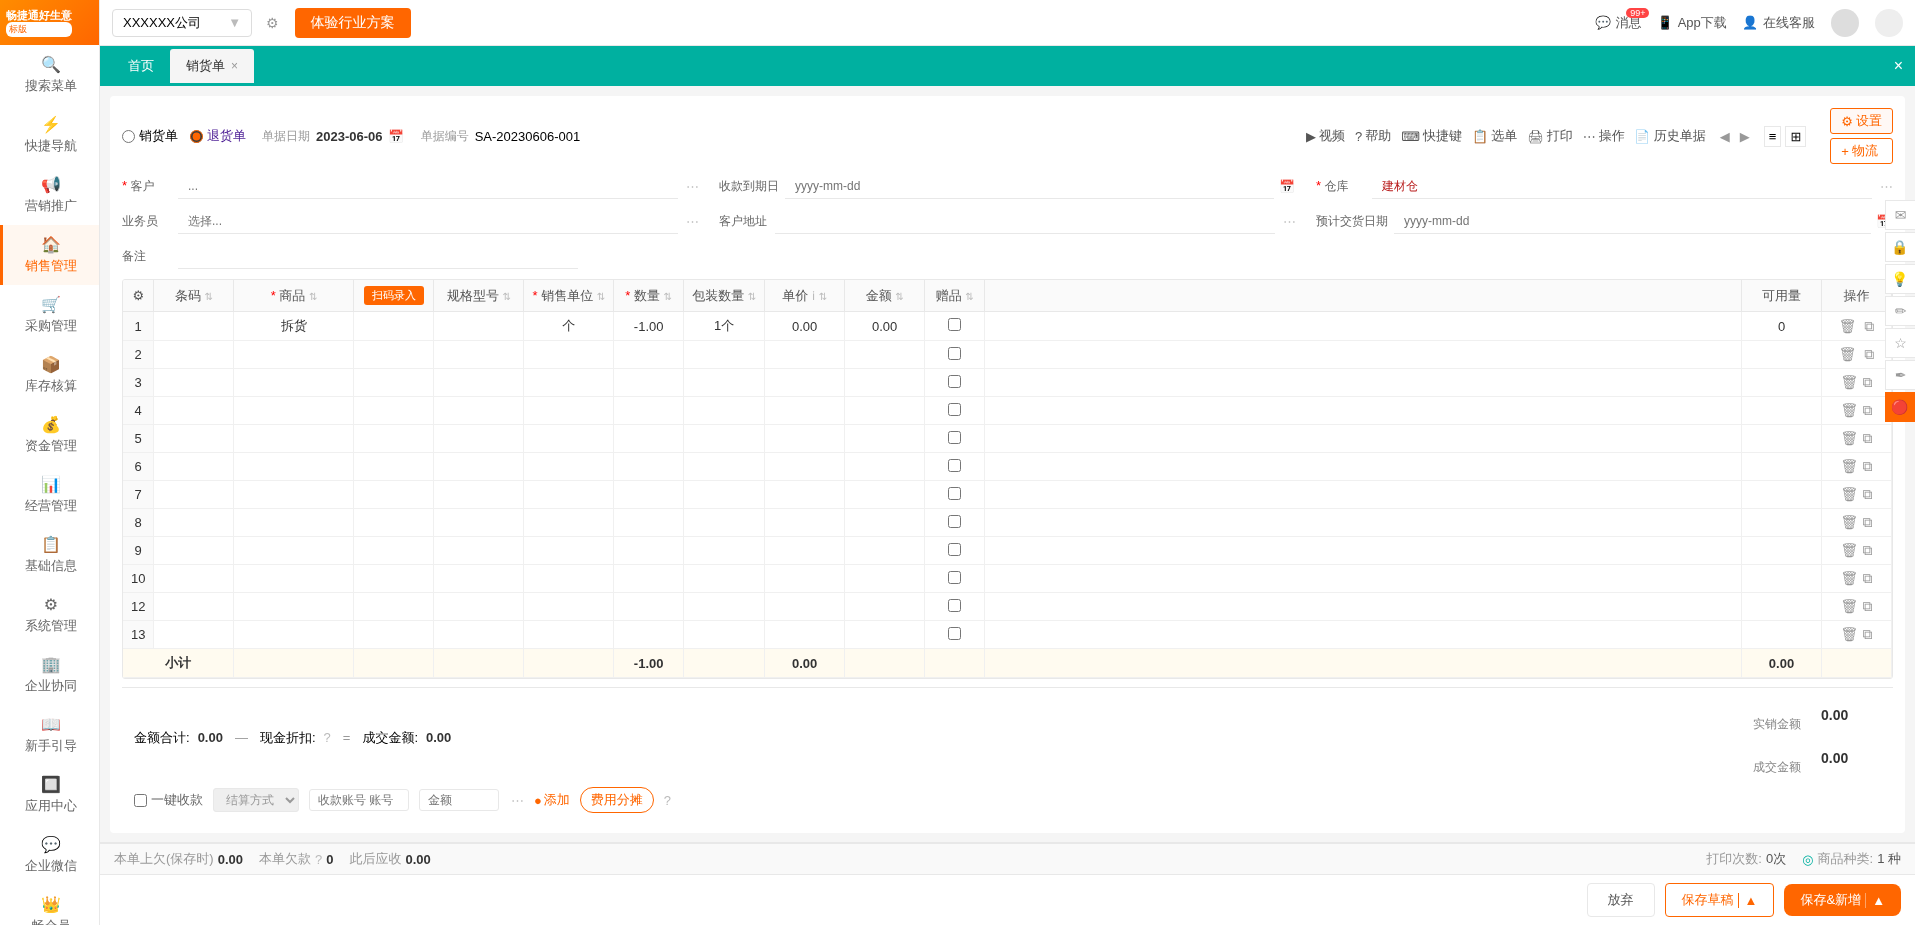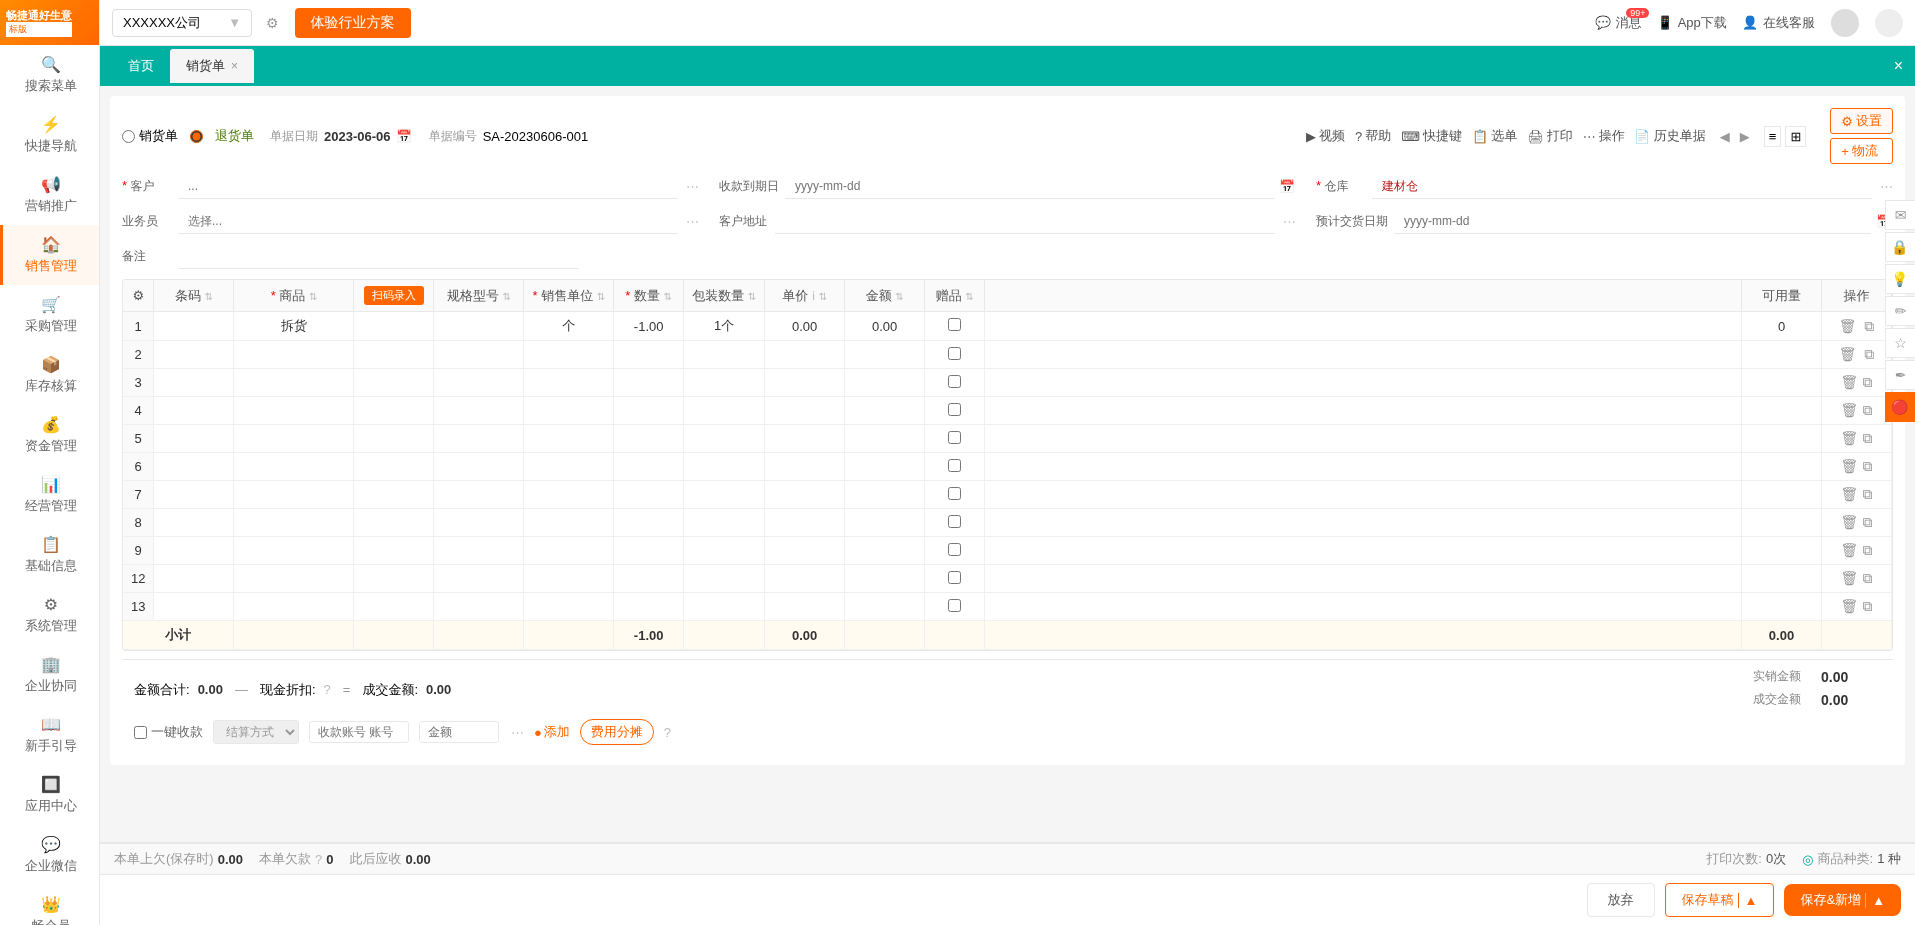--- a/index.html
+++ b/index.html
@@ -2,21 +2,21 @@
 <html><head>
   <meta charset="utf-8">
   <style>
     * { box-sizing: border-box; margin: 0; padding: 0; font-family: 'Microsoft YaHei', Arial, sans-serif; font-size: 13px; }
     body { background: #f0f2f5; display: flex; height: 925px; overflow: hidden; }
 
     
     .sidebar { width: 100px; background: #fff; display: flex; flex-direction: column; border-right: 1px solid #e8e8e8; height: 100%; }
     .sidebar-logo { background: linear-gradient(135deg, #ff8c00, #ff6600); padding: 8px 6px; display: flex; align-items: center; gap: 4px; }
     .sidebar-logo-text { color: #fff; font-size: 11px; font-weight: bold; line-height: 1.3; }
-    .sidebar-logo-badge { background: #fff; color: #ff6600; font-size: 9px; padding: 1px 3px; border-radius: 0; }
+    .sidebar-logo-badge { background: #fff; color: #ff6600; font-size: 9px; padding: 1px 3px; border-radius: 6px; }
     .sidebar-item { display: flex; flex-direction: column; align-items: center; padding: 10px 4px; cursor: pointer; color: #666; font-size: 11px; gap: 3px; border-left: 3px solid transparent; }
     .sidebar-item.active { background: #fff7f0; color: #ff6600; border-left-color: #ff6600; }
     .sidebar-item .icon { font-size: 16px; }
 
     
     .main { flex: 1; display: flex; flex-direction: column; overflow: hidden; }
 
     
     .topbar { height: 46px; background: #fff; display: flex; align-items: center; padding: 0 12px; border-bottom: 1px solid #e8e8e8; gap: 10px; }
     .company-select { display: flex; align-items: center; gap: 6px; border: 1px solid #ddd; border-radius: 4px; padding: 4px 10px; cursor: pointer; min-width: 140px; }
@@ -105,21 +105,21 @@
     .action-bar { background: #fff; border-top: 1px solid #e8e8e8; padding: 8px 14px; display: flex; align-items: center; justify-content: flex-end; gap: 10px; }
     .btn-abandon { border: 1px solid #e8e8e8; background: #fff; color: #555; border-radius: 4px; padding: 7px 20px; cursor: pointer; font-size: 13px; }
     .btn-save-draft { border: 1px solid #ff6600; background: #fff; color: #ff6600; border-radius: 4px; padding: 7px 16px; cursor: pointer; font-size: 13px; display: flex; align-items: center; gap: 4px; }
     .btn-save-new { background: #ff6600; color: #fff; border: none; border-radius: 8px; padding: 7px 16px; cursor: pointer; font-size: 13px; display: flex; align-items: center; gap: 4px; }
 
     
     .right-float { position: fixed; right: 0; top: 200px; display: flex; flex-direction: column; gap: 2px; z-index: 100; }
     .float-btn { width: 30px; height: 30px; background: #fff; border: 1px solid #e8e8e8; border-right: none; display: flex; align-items: center; justify-content: center; cursor: pointer; color: #999; font-size: 14px; }
     .float-btn.orange { background: #ff6600; color: #fff; border-color: #ff6600; }
     .summary-row { display: flex; justify-content: flex-end; align-items: center; gap: 20px; margin-bottom: 3px; }
-    .summary-label { color: #888; font-size: 12px; }
+    .summary-label { color: #888; font-size: 12px; margin-top: 20px; }
     .summary-value { color: #333; font-size: 14px; font-weight: bold; min-width: 60px; }
 
     .info-icon { color: #bbb; cursor: pointer; font-size: 12px; }
     .calendar-icon { color: #bbb; cursor: pointer; }
   </style>
 </head>
 <body>
 
 <div class="sidebar">
   <div class="sidebar-logo">
@@ -237,21 +237,21 @@
     <div class="form-card">
 
       <div class="header-row">
         <div class="radio-group">
           <label class="radio-item">
             <input type="radio" name="order_type" style="">
             <span>销货单</span>
           </label>
           <label class="radio-item">
             <input type="radio" name="order_type" checked="" style="">
-            <span style="color:#4d7c0f;margin-left:8px;">退货单</span>
+            <span style="color:#4c1d95;">退货单</span>
           </label>
         </div>
 
         <div class="date-field">
           <span class="field-label">单据日期</span>
           <span class="date-value">2023-06-06</span>
           <span class="calendar-icon">📅</span>
         </div>
 
         <div class="doc-number">
@@ -537,20 +537,36 @@
                 <td></td>
                 <td></td>
                 <td></td>
                 <td></td>
               <td><input type="checkbox" style=""></td>
               <td></td>
                 <td></td>
               <td><button class="op-btn">🗑</button><button class="op-btn">⧉</button></td>
             </tr>
             <tr>
+              <td class="col-number">10</td>
+              <td></td>
+                <td></td>
+                <td></td>
+                <td></td>
+                <td></td>
+                <td></td>
+                <td></td>
+                <td></td>
+                <td></td>
+              <td><input type="checkbox" style=""></td>
+              <td></td>
+                <td></td>
+              <td><button class="op-btn">🗑</button><button class="op-btn">⧉</button></td>
+            </tr>
+            <tr>
               <td class="col-number">12</td>
               <td></td>
                 <td></td>
                 <td></td>
                 <td></td>
                 <td></td>
                 <td></td>
                 <td></td>
                 <td></td>
                 <td></td>

